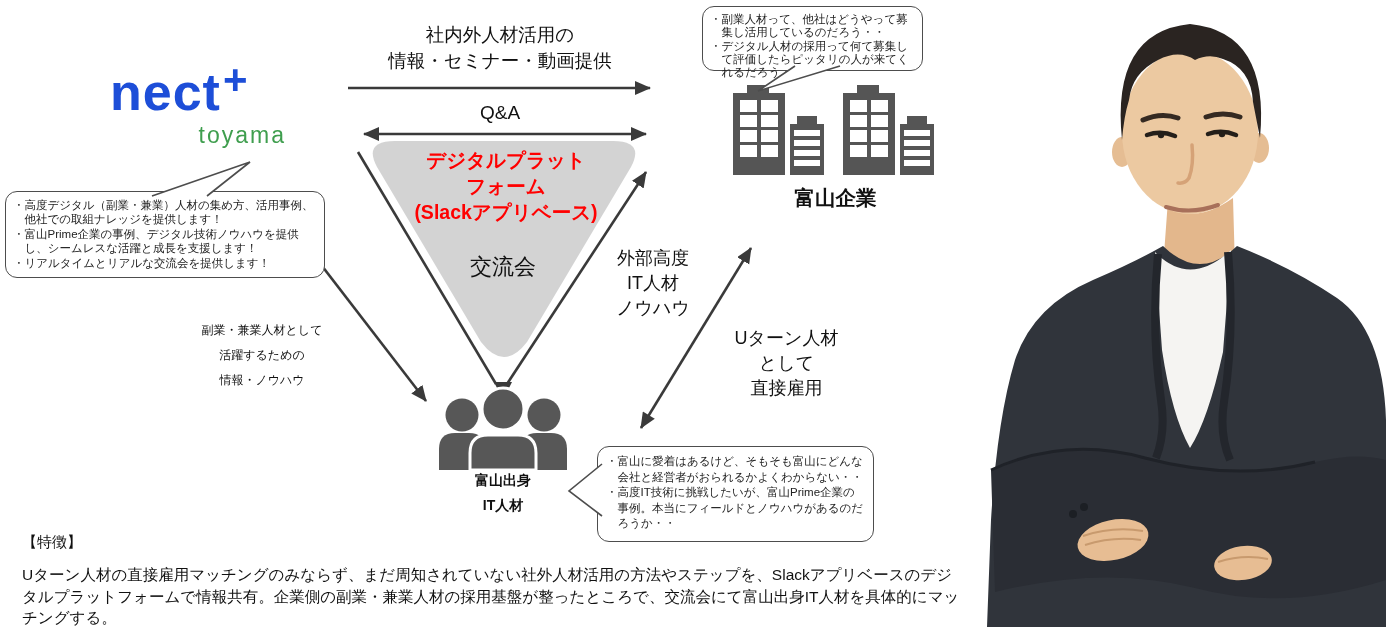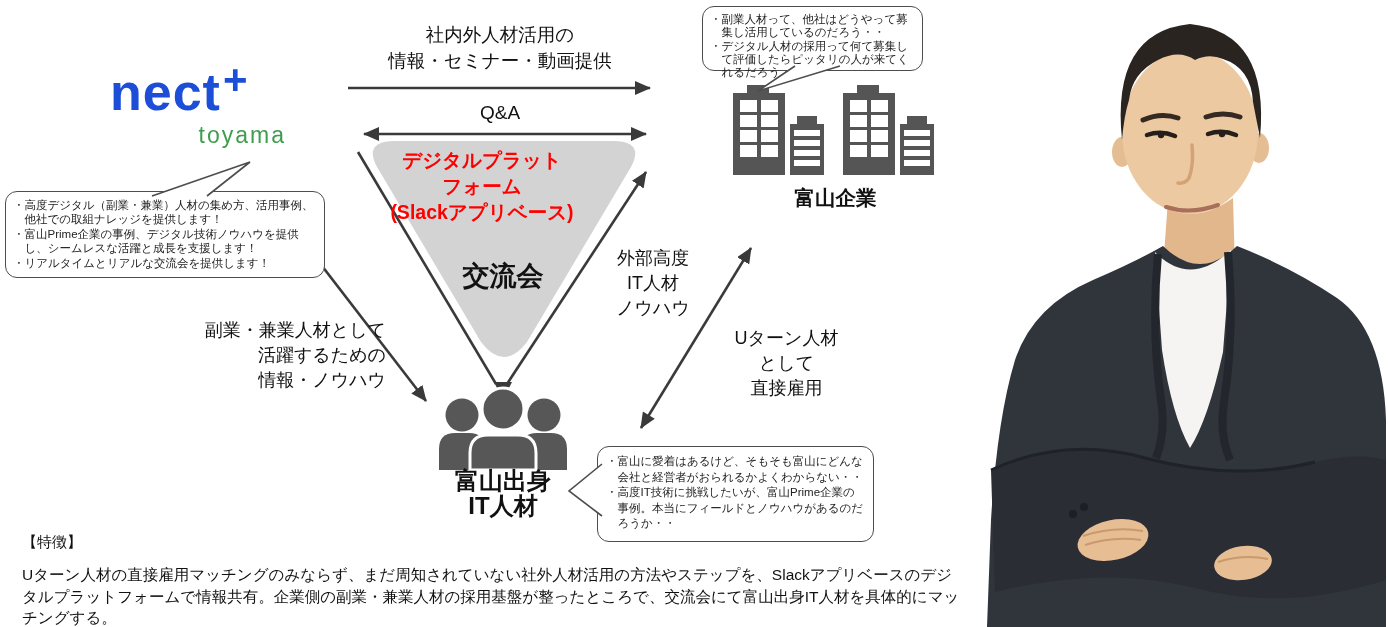--- a/index.html
+++ b/index.html
@@ -16,28 +16,28 @@
     border:1.6px solid #4d4d4d; border-radius:12px;
     font-size:11.5px; color:#222; box-sizing:border-box;
   }
   .bubble .bullet { text-indent:-1em; padding-left:1em; }
   .b-nect    { left:5px;   top:191px; width:320px; height:87px; padding:6px 7px; line-height:14.4px; }
   .b-company { left:702px; top:6px;   width:221px; height:65px; padding:6px 7px; line-height:13.3px; }
   .b-talent  { left:597px; top:446px; width:277px; height:96px; padding:7px 8px; line-height:15.6px; }
   .lbl { position:absolute; z-index:40; text-align:center; }
   .provide-label { left:345px; top:22px;  width:310px; font-size:18.5px; line-height:26px; }
   .qa-label      { left:345px; top:102px; width:310px; font-size:19px; }
-  .platform-title{ left:356px; top:147px; width:252px; font-size:19.5px; line-height:26px;
+  .platform-title{ left:380px; top:147px; width:252px; font-size:19.5px; line-height:26px;
                    font-weight:bold; color:#ff0000; }
-  .meeting-label { left:428px; top:258px; width:150px; font-size:27px; font-weight:bold; }
-  .sidework-label{ left:138px; top:318px; width:248px; font-size:18px; line-height:25px;text-align:right; }
+  .meeting-label { left:428px; top:252px; width:150px; font-size:22px; font-weight:normal; }
+  .sidework-label{ left:138px; top:318px; width:248px; font-size:12px; line-height:25px; }
   .dispatch-label{ left:583px; top:246px; width:140px; font-size:18px; line-height:25px; }
   .uturn-label   { left:714px; top:326px; width:145px; font-size:18px; line-height:25px; }
   .company-label { left:758px; top:184px; width:155px; font-size:20.5px; font-weight:bold; }
-  .talent-label  { left:425px; top:468px; width:156px; font-size:24px; font-weight:bold; line-height:25px; }
+  .talent-label  { left:425px; top:468px; width:156px; font-size:14px; font-weight:bold; line-height:25px; }
   .logo-main { position:absolute; z-index:40; left:92px; top:62px;
                font-size:52px; font-weight:bold; color:#1d4ed8; letter-spacing:1px;margin-left:18px; }
   .logo-main .plus { display:inline-block; font-size:42px; transform:translateY(-16px); margin-left:2px; }
   .logo-sub  { position:absolute; z-index:40; left:156px; top:122px; width:130px; text-align:right;
                font-size:23px; font-weight:normal; color:#3f9e4e; letter-spacing:2px; }
   .features { position:absolute; z-index:40; left:22px; top:533px; width:940px; }
   .features .heading { font-size:15px; margin-bottom:12px; }
   .features .body    { font-size:15.5px; line-height:21.5px; }
 </style>
 </head>

